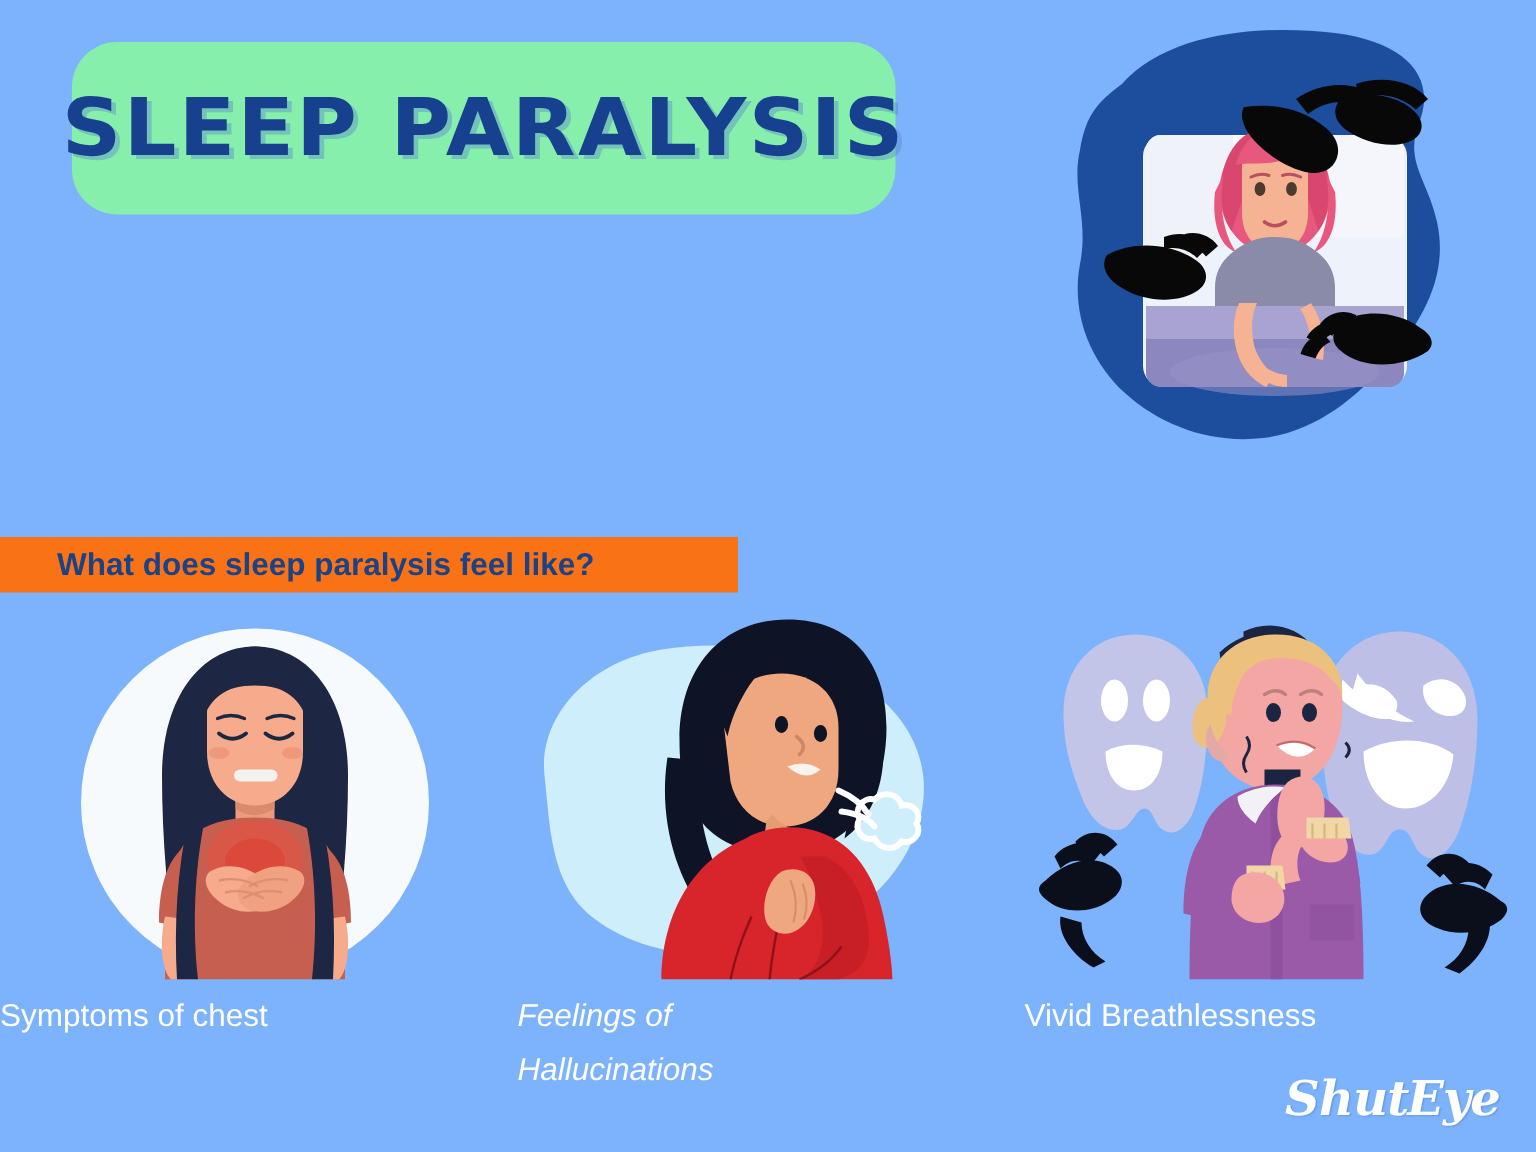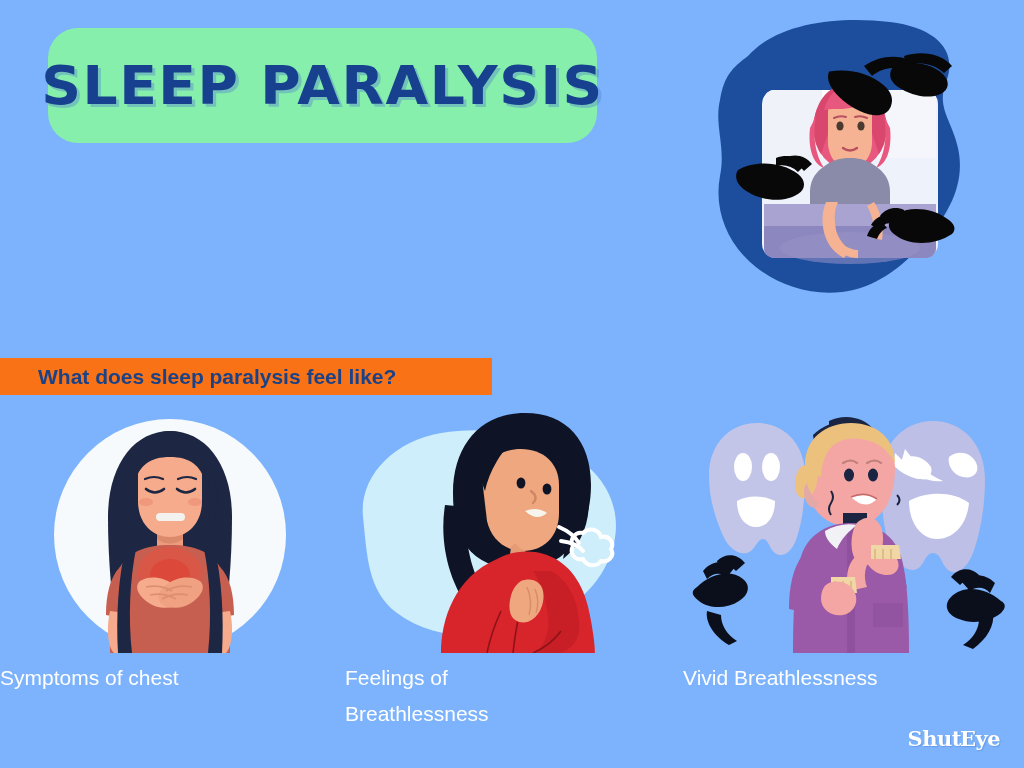--- a/index.html
+++ b/index.html
@@ -97,21 +97,21 @@
     width: 1024px;
     height: 340px;
   }
   .card {
     position: absolute;
     top: 0;
     width: 341px;
     height: 340px;
   }
   .card.c1 { left: 0px; }
-  .card.c2 { left: 345px; }
+  .card.c2 { left: 345px; font-style: italic; }
   .card.c3 { left: 683px; }
 
   .art {
     position: absolute;
     left: 0;
     top: 0;
     width: 341px;
     height: 248px;
   }
   .art svg { display: block; }
@@ -136,22 +136,23 @@
     width: 320px;
     height: 292px;
   }
 
   
   .logo {
     position: absolute;
     right: 24px;
     bottom: 17px;
     font-family: "DejaVu Serif", serif;
+    font-style: italic;
     font-weight: bold;
-    font-size: 21px;
+    font-size: 32px;
     color: #ffffff;
     letter-spacing: -0.5px;
     text-shadow: 1px 1px 1px rgba(60,110,190,0.35);
   }
   .logo .e { margin-left: -1px; }
 </style>
 </head>
 <body>
 
 <div id="poster">
@@ -351,21 +352,21 @@
               <path d="M214 122 q14 6 20 16"></path>
               <path d="M216 136 q16 2 22 10"></path>
             </g>
             <path d="M238 128 c6 -6 16 -4 18 4 c8 -2 14 6 10 12 c4 6 -2 14 -10 12
                      c-4 6 -14 6 -18 -2 c-8 2 -14 -6 -10 -13 c-4 -6 2 -15 10 -13 z" fill="none" stroke="#ffffff" stroke-width="4"></path>
           </g>
         </svg>
       </div>
       <div class="caption">
         <div>Feelings of</div>
-        <div>Breathlessness</div>
+        <div>Hallucinations</div>
       </div>
     </div>
 
     <div class="card c3">
       <div class="art">
         <svg width="341" height="248" viewBox="0 0 341 248" xmlns="http://www.w3.org/2000/svg">
 
           <g>
             <path d="M26 70 c0 -30 20 -52 48 -52 c28 0 48 22 48 52 c0 22 -2 44 -8 62
                      c-4 14 -14 22 -22 16 c-6 -4 -6 -14 -12 -14 c-6 0 -8 12 -16 14

